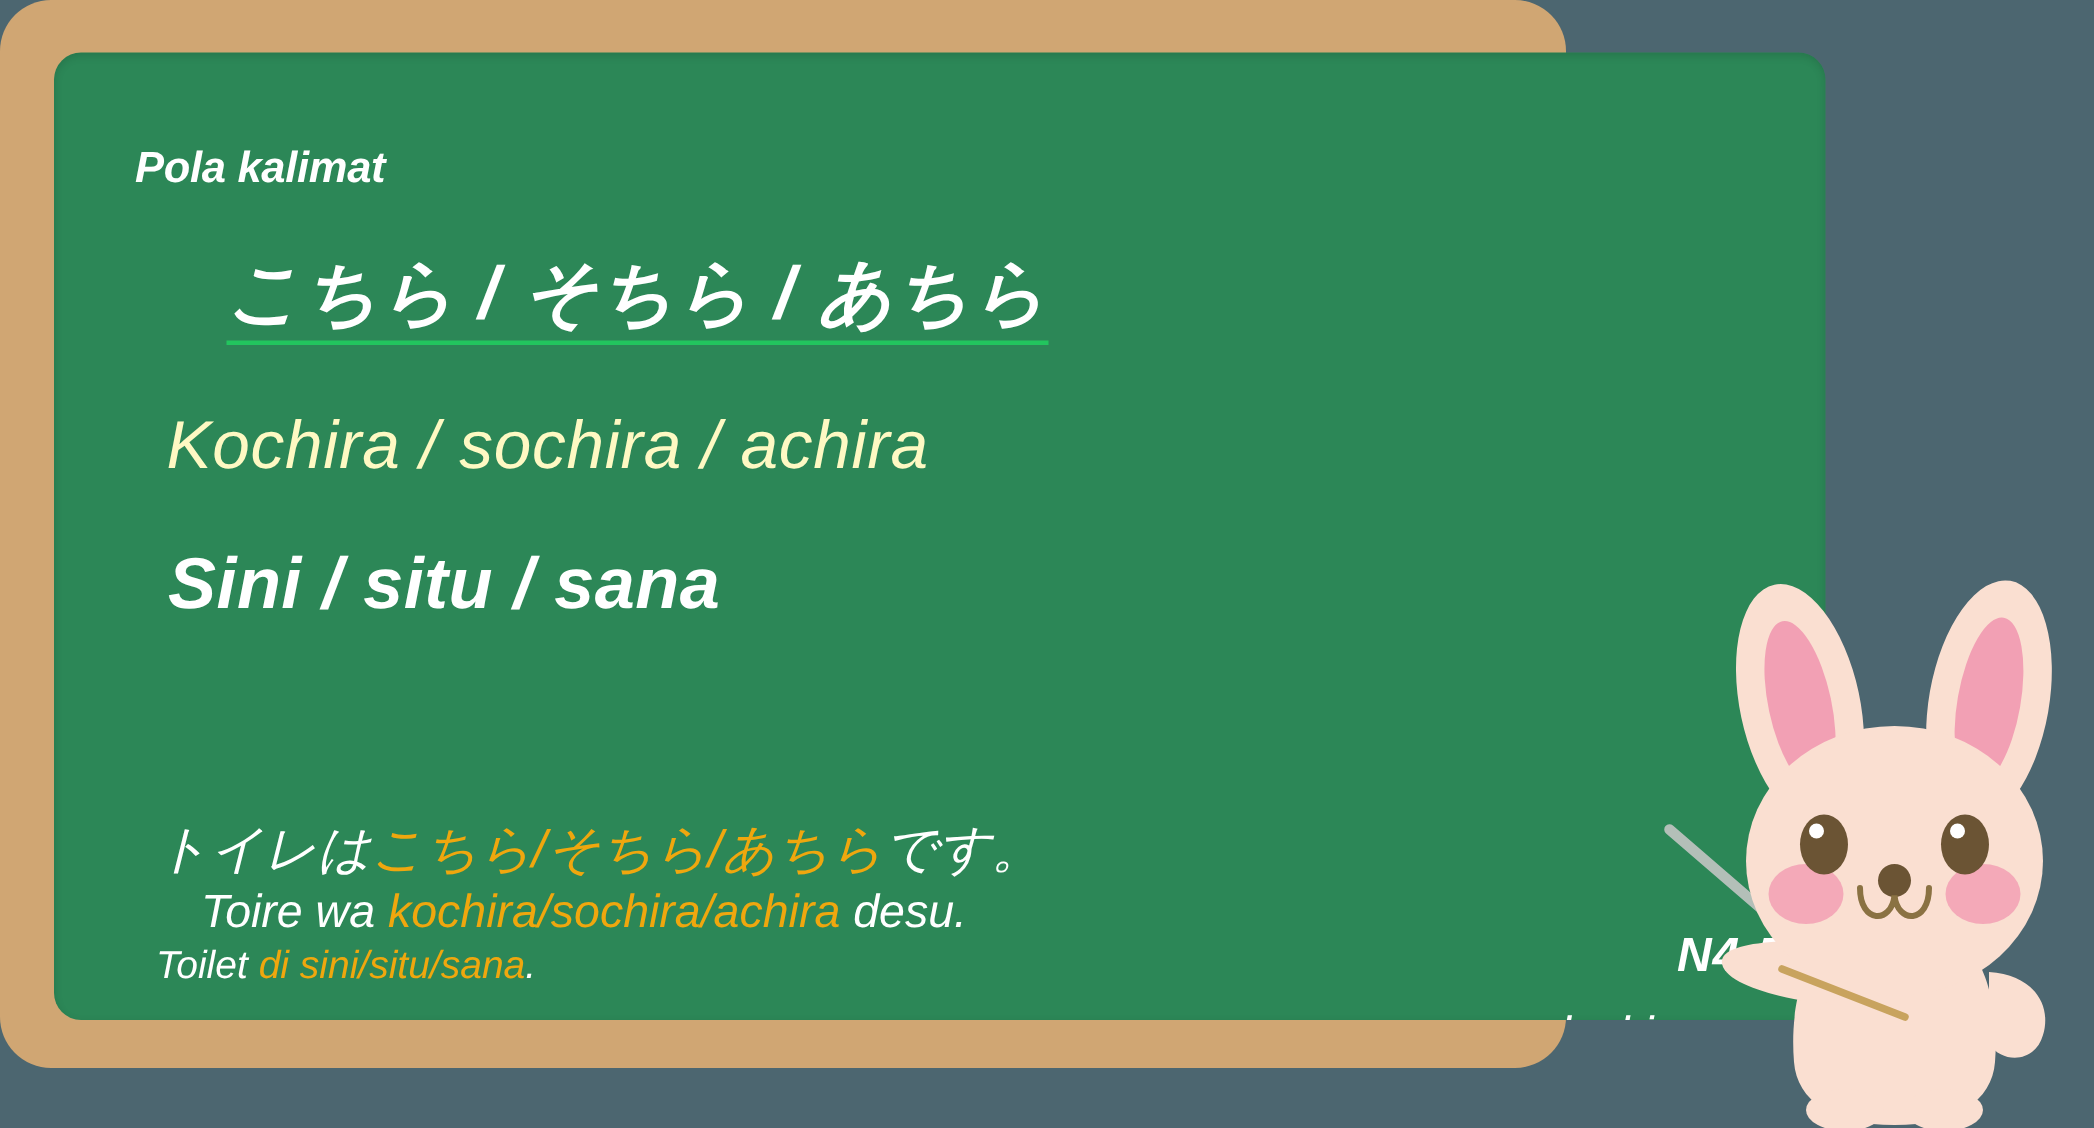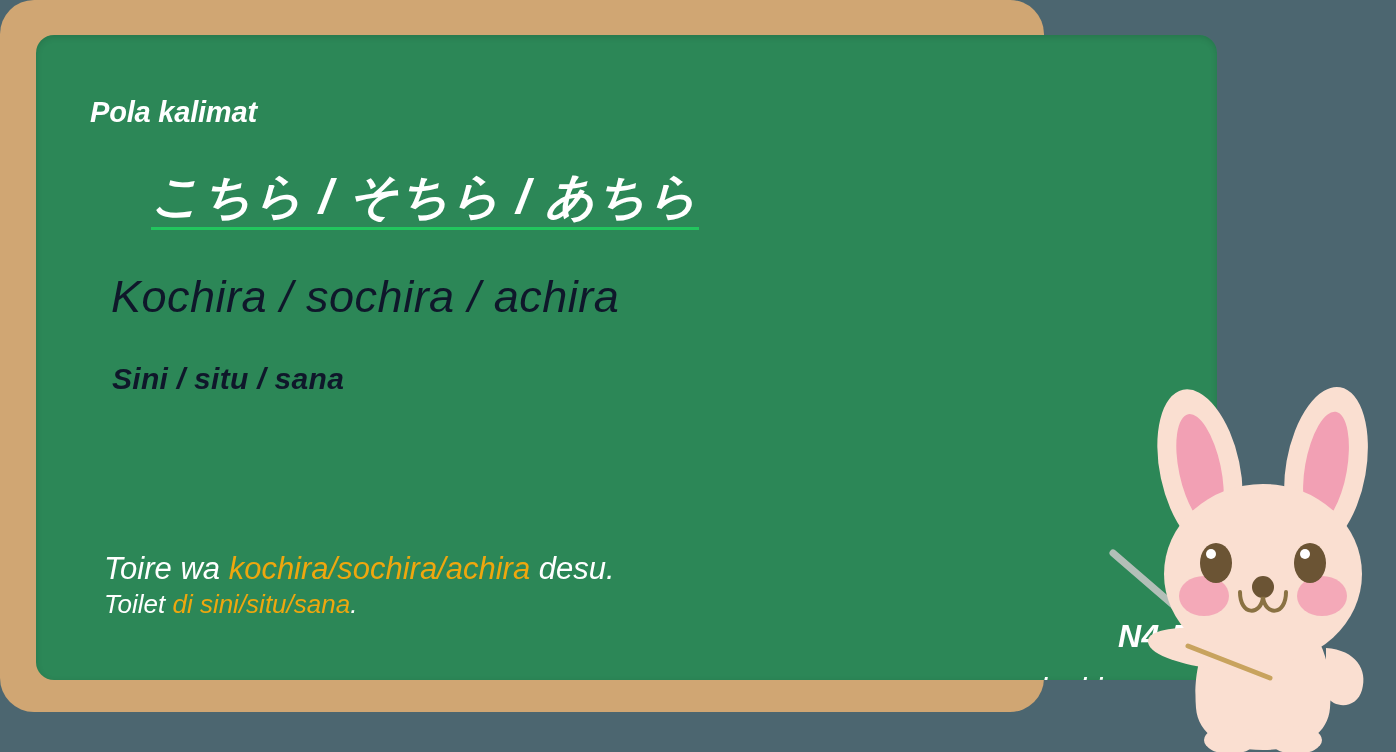--- a/index.html
+++ b/index.html
@@ -74,47 +74,47 @@
     white-space: nowrap;
     border-bottom: 3px solid #22c55e;
     padding-bottom: 6px;
     line-height: 1.0;
     margin-left: 39px;
   }
   #romaji-pattern {
     position: absolute;
     left: 75px;
     top: 236px;
-    color: #0f172a;
+    color: #fef9c3;
     font-size: 45px;
     font-weight: normal;
     white-space: nowrap;
     letter-spacing: 0.5px;
     text-align: center;
   }
   #id-pattern {
     position: absolute;
     left: 76px;
     top: 327px;
-    color: #0f172a;
-    font-size: 30px;
+    color: #ffffff;
+    font-size: 48px;
     font-weight: bold;
     white-space: nowrap;
     letter-spacing: 0.3px;
   }
 
   #example-block {
     position: absolute;
     left: 68px;
     top: 512px;
     color: #ffffff;
   }
   .ex-line { white-space: nowrap; line-height: 1.12; }
   #ex-jp { font-size: 35px; letter-spacing: 0px; }
-  #ex-romaji { font-size: 31px; margin-top: 5px; }
+  #ex-romaji { font-size: 31px; margin-top: 5px; margin-left: 30px; }
   #ex-id { font-size: 26px; margin-top: 3px; }
   .hl { color: #efa70e; }
 
   
   #level-badge {
     position: absolute;
     left: 1082px;
     top: 583px;
     color: #ffffff;
     font-size: 32px;
@@ -165,20 +165,21 @@
       <div class="section-label" id="label-pattern">Pola kalimat</div>
 
       <div id="jp-pattern">こちら / そちら / あちら</div>
 
       <div id="romaji-pattern">Kochira / sochira / achira</div>
 
       <div id="id-pattern">Sini / situ / sana</div>
 
 
       <div id="example-block">
+        <div class="ex-line" id="ex-jp"><span>トイレは</span><span class="hl">こちら/そちら/あちら</span><span>です。</span></div>
 
         <div class="ex-line" id="ex-romaji"><span>Toire wa </span><span class="hl">kochira/sochira/achira</span><span> desu.</span></div>
 
         <div class="ex-line" id="ex-id"><span>Toilet  </span><span class="hl">di sini/situ/sana</span><span>.</span></div>
       </div>
 
       <div id="level-badge">N4-5</div>
 
       <div id="brand-name">wkwkjapan</div>
     </div>

